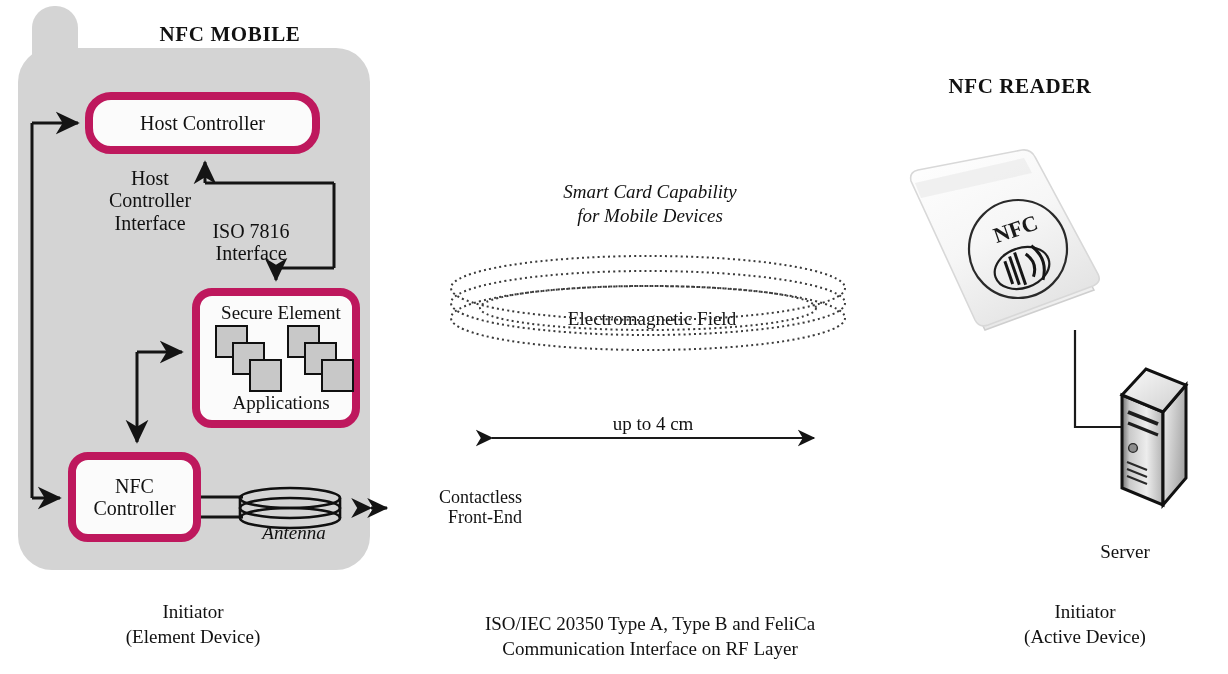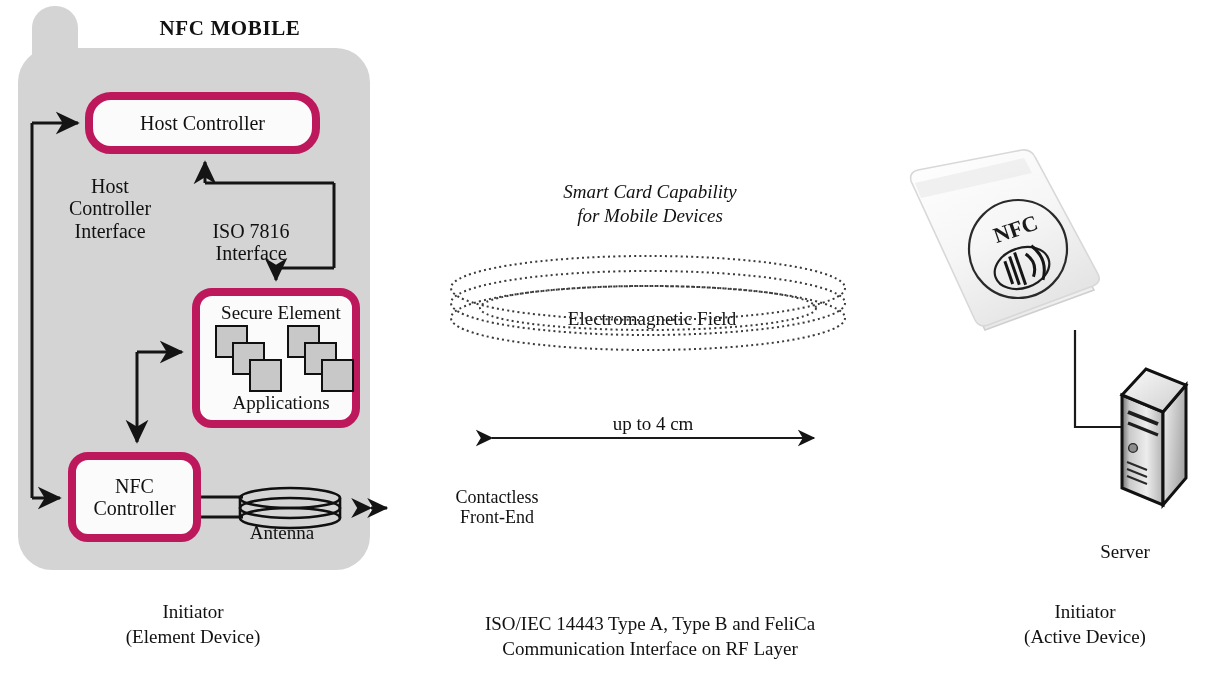--- a/index.html
+++ b/index.html
@@ -21,20 +21,21 @@
   }
   .abs { position: absolute; }
 
   
   .heading {
     font-weight: bold;
     font-size: 21px;
     letter-spacing: 0.6px;
     text-align: center;
     white-space: nowrap;
+    margin-top: 6px;
   }
 
   
   .phone-body {
     left: 18px; top: 48px;
     width: 352px; height: 522px;
     background: #d4d4d4;
     border-radius: 34px;
   }
   .phone-antenna-stub {
@@ -151,20 +152,21 @@
 </head>
 <body>
 
 <div id="canvas">
 
   <div class="abs phone-antenna-stub"></div>
   <div class="abs phone-antenna-join"></div>
   <div class="abs phone-body"></div>
 
   <div class="abs heading" style="left:60px; top:16px; width:340px;">NFC MOBILE</div>
+  <div class="abs heading" style="left:870px; top:68px; width:300px;">NFC READER</div>
 
   <div class="abs block block-host">
     <span class="blabel">Host Controller</span>
   </div>
 
   <div class="abs block block-se">
     <span class="blabel">Secure Element</span>
 
     <div class="apps-area">
       <div class="app-tile" style="left:12px;  top:2px;"></div>
@@ -176,55 +178,55 @@
     </div>
 
     <span class="blabel">Applications</span>
   </div>
 
   <div class="abs block block-nfcc">
     <span class="blabel">NFC</span>
     <span class="blabel">Controller</span>
   </div>
 
-  <div class="abs lbl" style="left:33px; top:175px; width:154px;">
+  <div class="abs lbl" style="left:33px; top:167px; width:154px;padding-left:40px;">
     <div>Host</div>
     <div>Controller</div>
     <div>Interface</div>
   </div>
 
   <div class="abs lbl" style="left:190px; top:196px; width:122px;margin-top:24px;">
     <div>ISO 7816</div>
     <div>Interface</div>
   </div>
 
 
-  <div class="abs lbl" style="left:222px; top:522px; width:120px; font-size:19px;">Antenna</div>
-
-  <div class="abs lbl lbl-sm" style="left:392px; top:487px; width:130px; text-align:center;margin-left:40px;">
+  <div class="abs lbl" style="left:234px; top:522px; width:120px; font-size:19px;font-style:italic;">Antenna</div>
+
+  <div class="abs lbl lbl-sm" style="left:392px; top:487px; width:130px; text-align:right;">
     <div>Contactless</div>
     <div>Front-End</div>
   </div>
 
   <div class="abs center-txt" style="left:468px; top:180px; width:364px;font-style:italic;">
     <div>Smart Card Capability</div>
     <div>for Mobile Devices</div>
   </div>
 
   <div class="abs center-txt" style="left:470px; top:307px; width:364px;">Electromagnetic Field</div>
 
   <div class="abs center-txt" style="left:520px; top:412px; width:266px;">up to 4 cm</div>
 
   <div class="abs caption" style="left:58px; top:600px; width:270px;">
     <div>Initiator</div>
     <div>(Element Device)</div>
   </div>
 
   <div class="abs caption" style="left:410px; top:612px; width:480px;">
-    <div>ISO/IEC 14443 Type A, Type B and FeliCa</div>
+    <div>ISO/IEC 20350 Type A, Type B and FeliCa</div>
     <div>Communication Interface on RF Layer</div>
   </div>
 
   <div class="abs caption" style="left:960px; top:600px; width:250px;">
     <div>Initiator</div>
     <div>(Active Device)</div>
   </div>
 
   <div class="abs caption" style="left:1060px; top:512px; width:130px;margin-top:28px;">Server</div>
 

